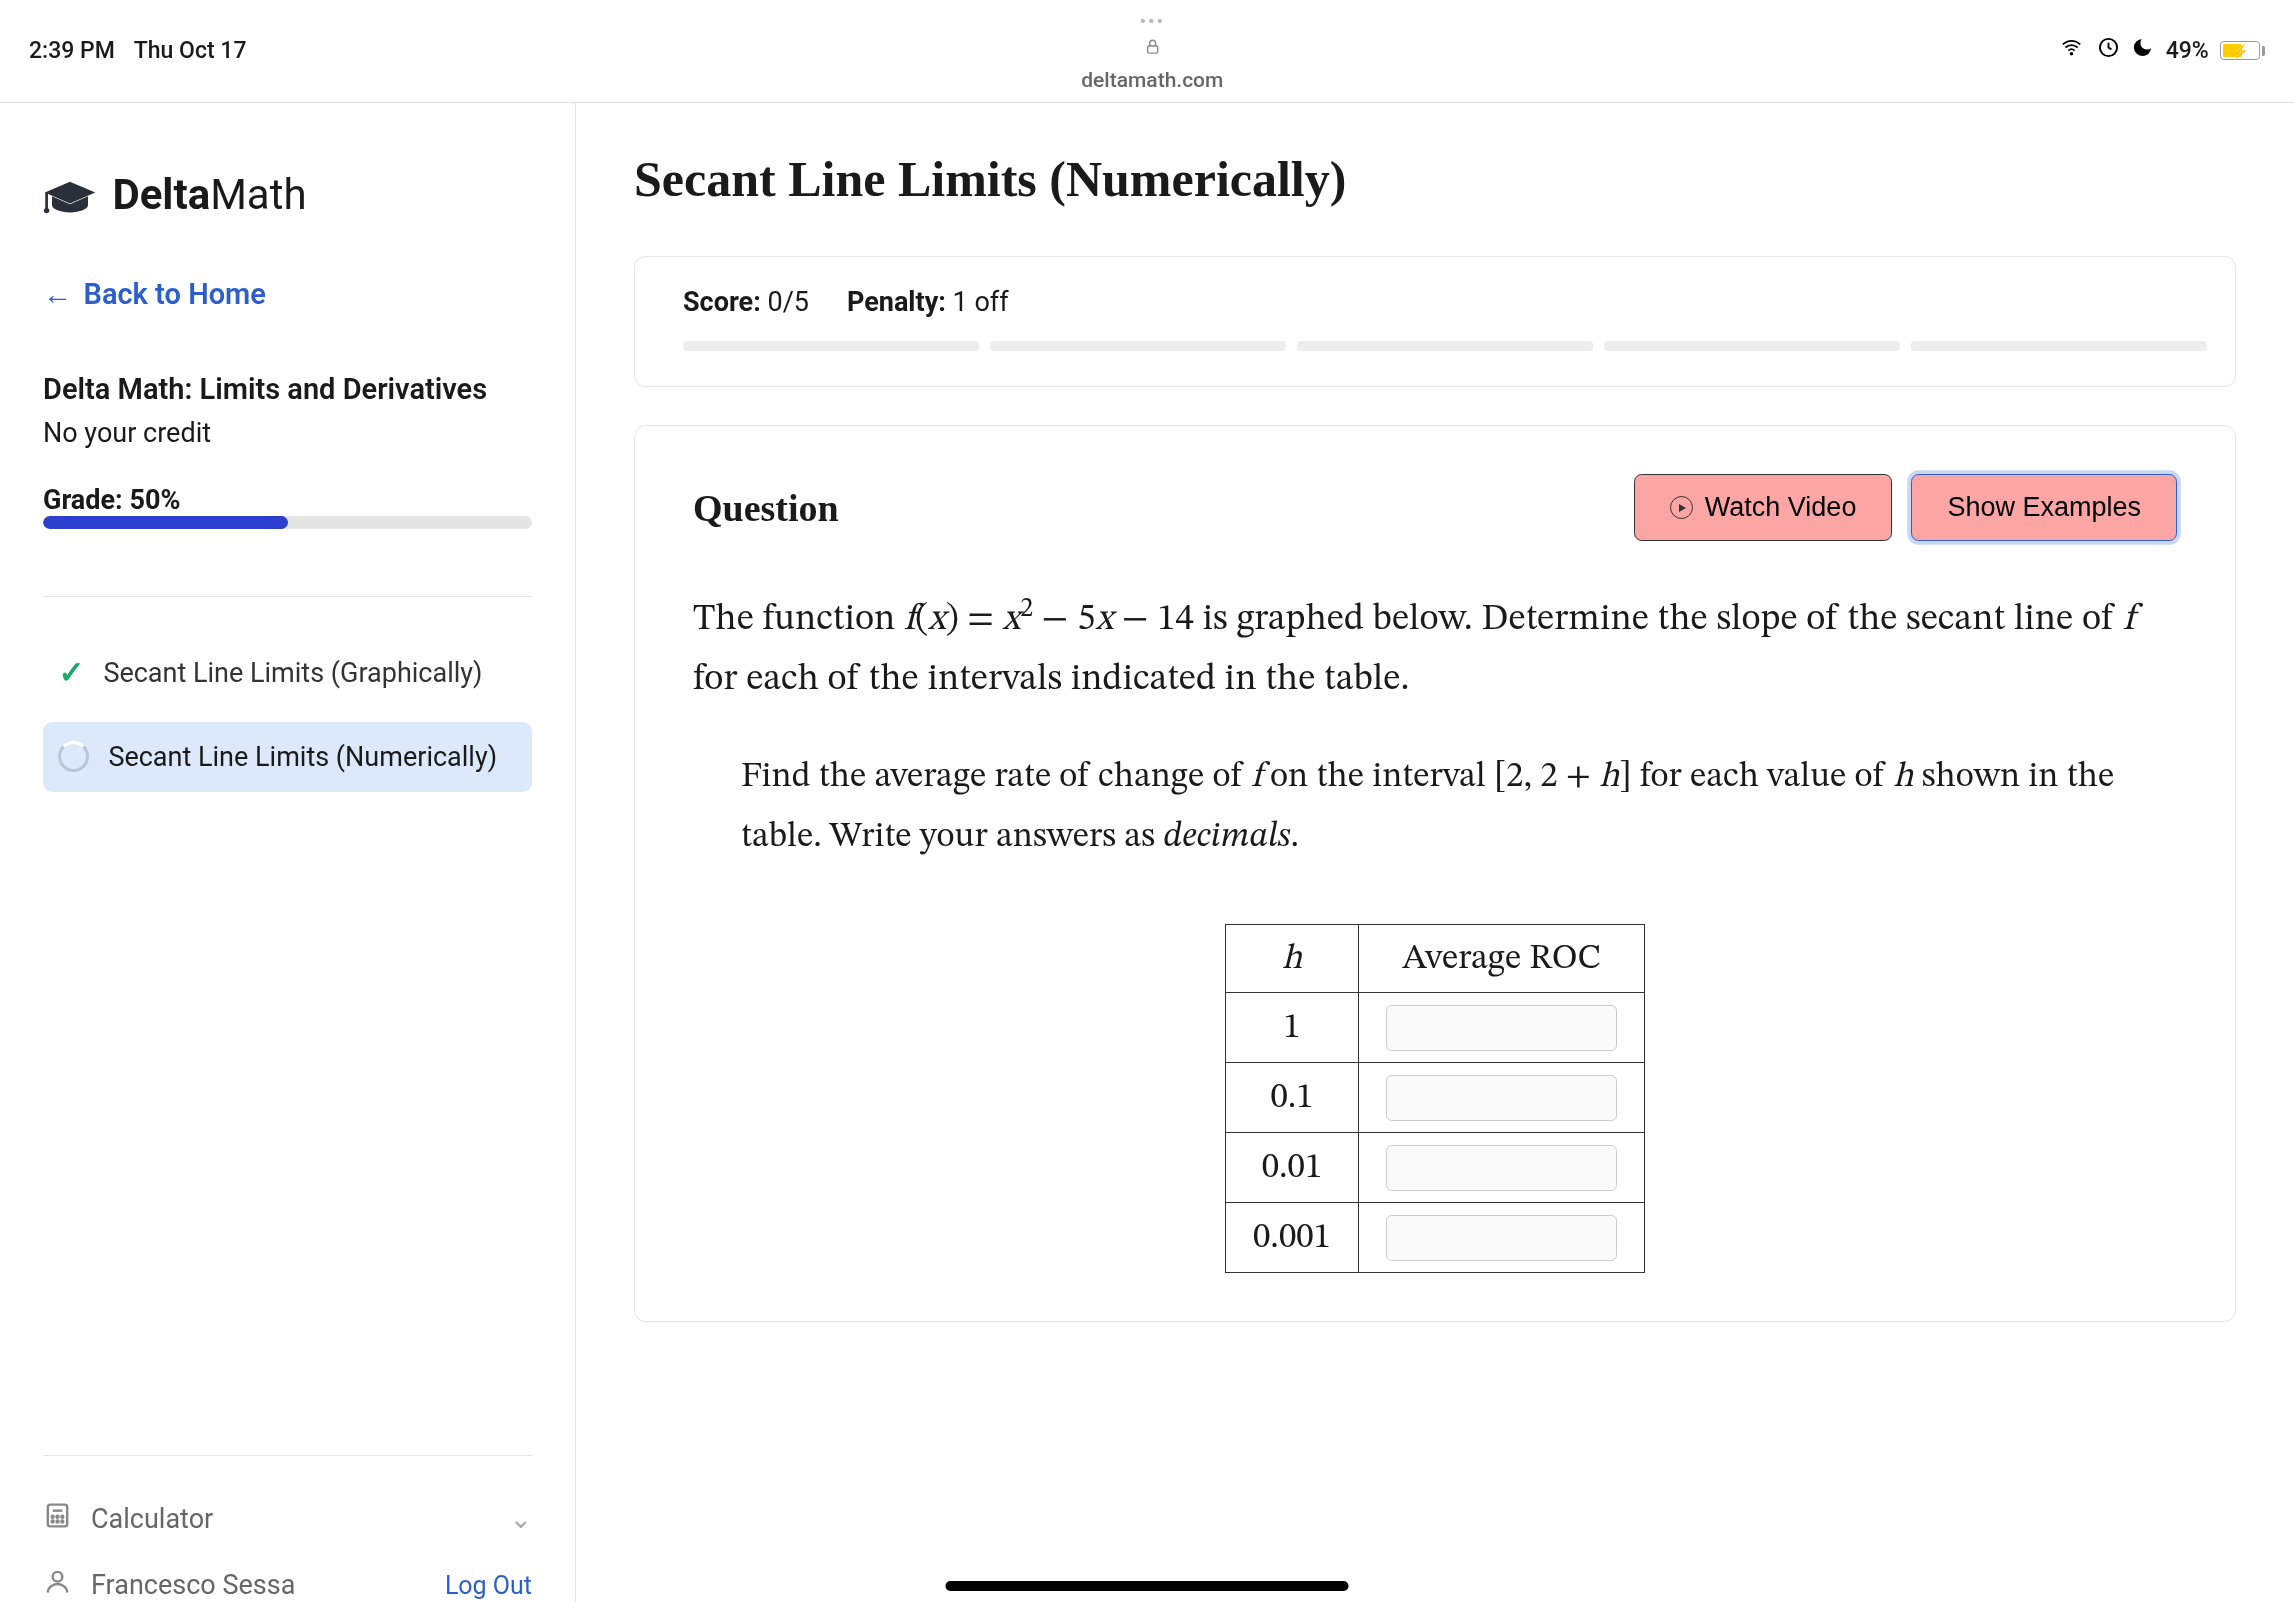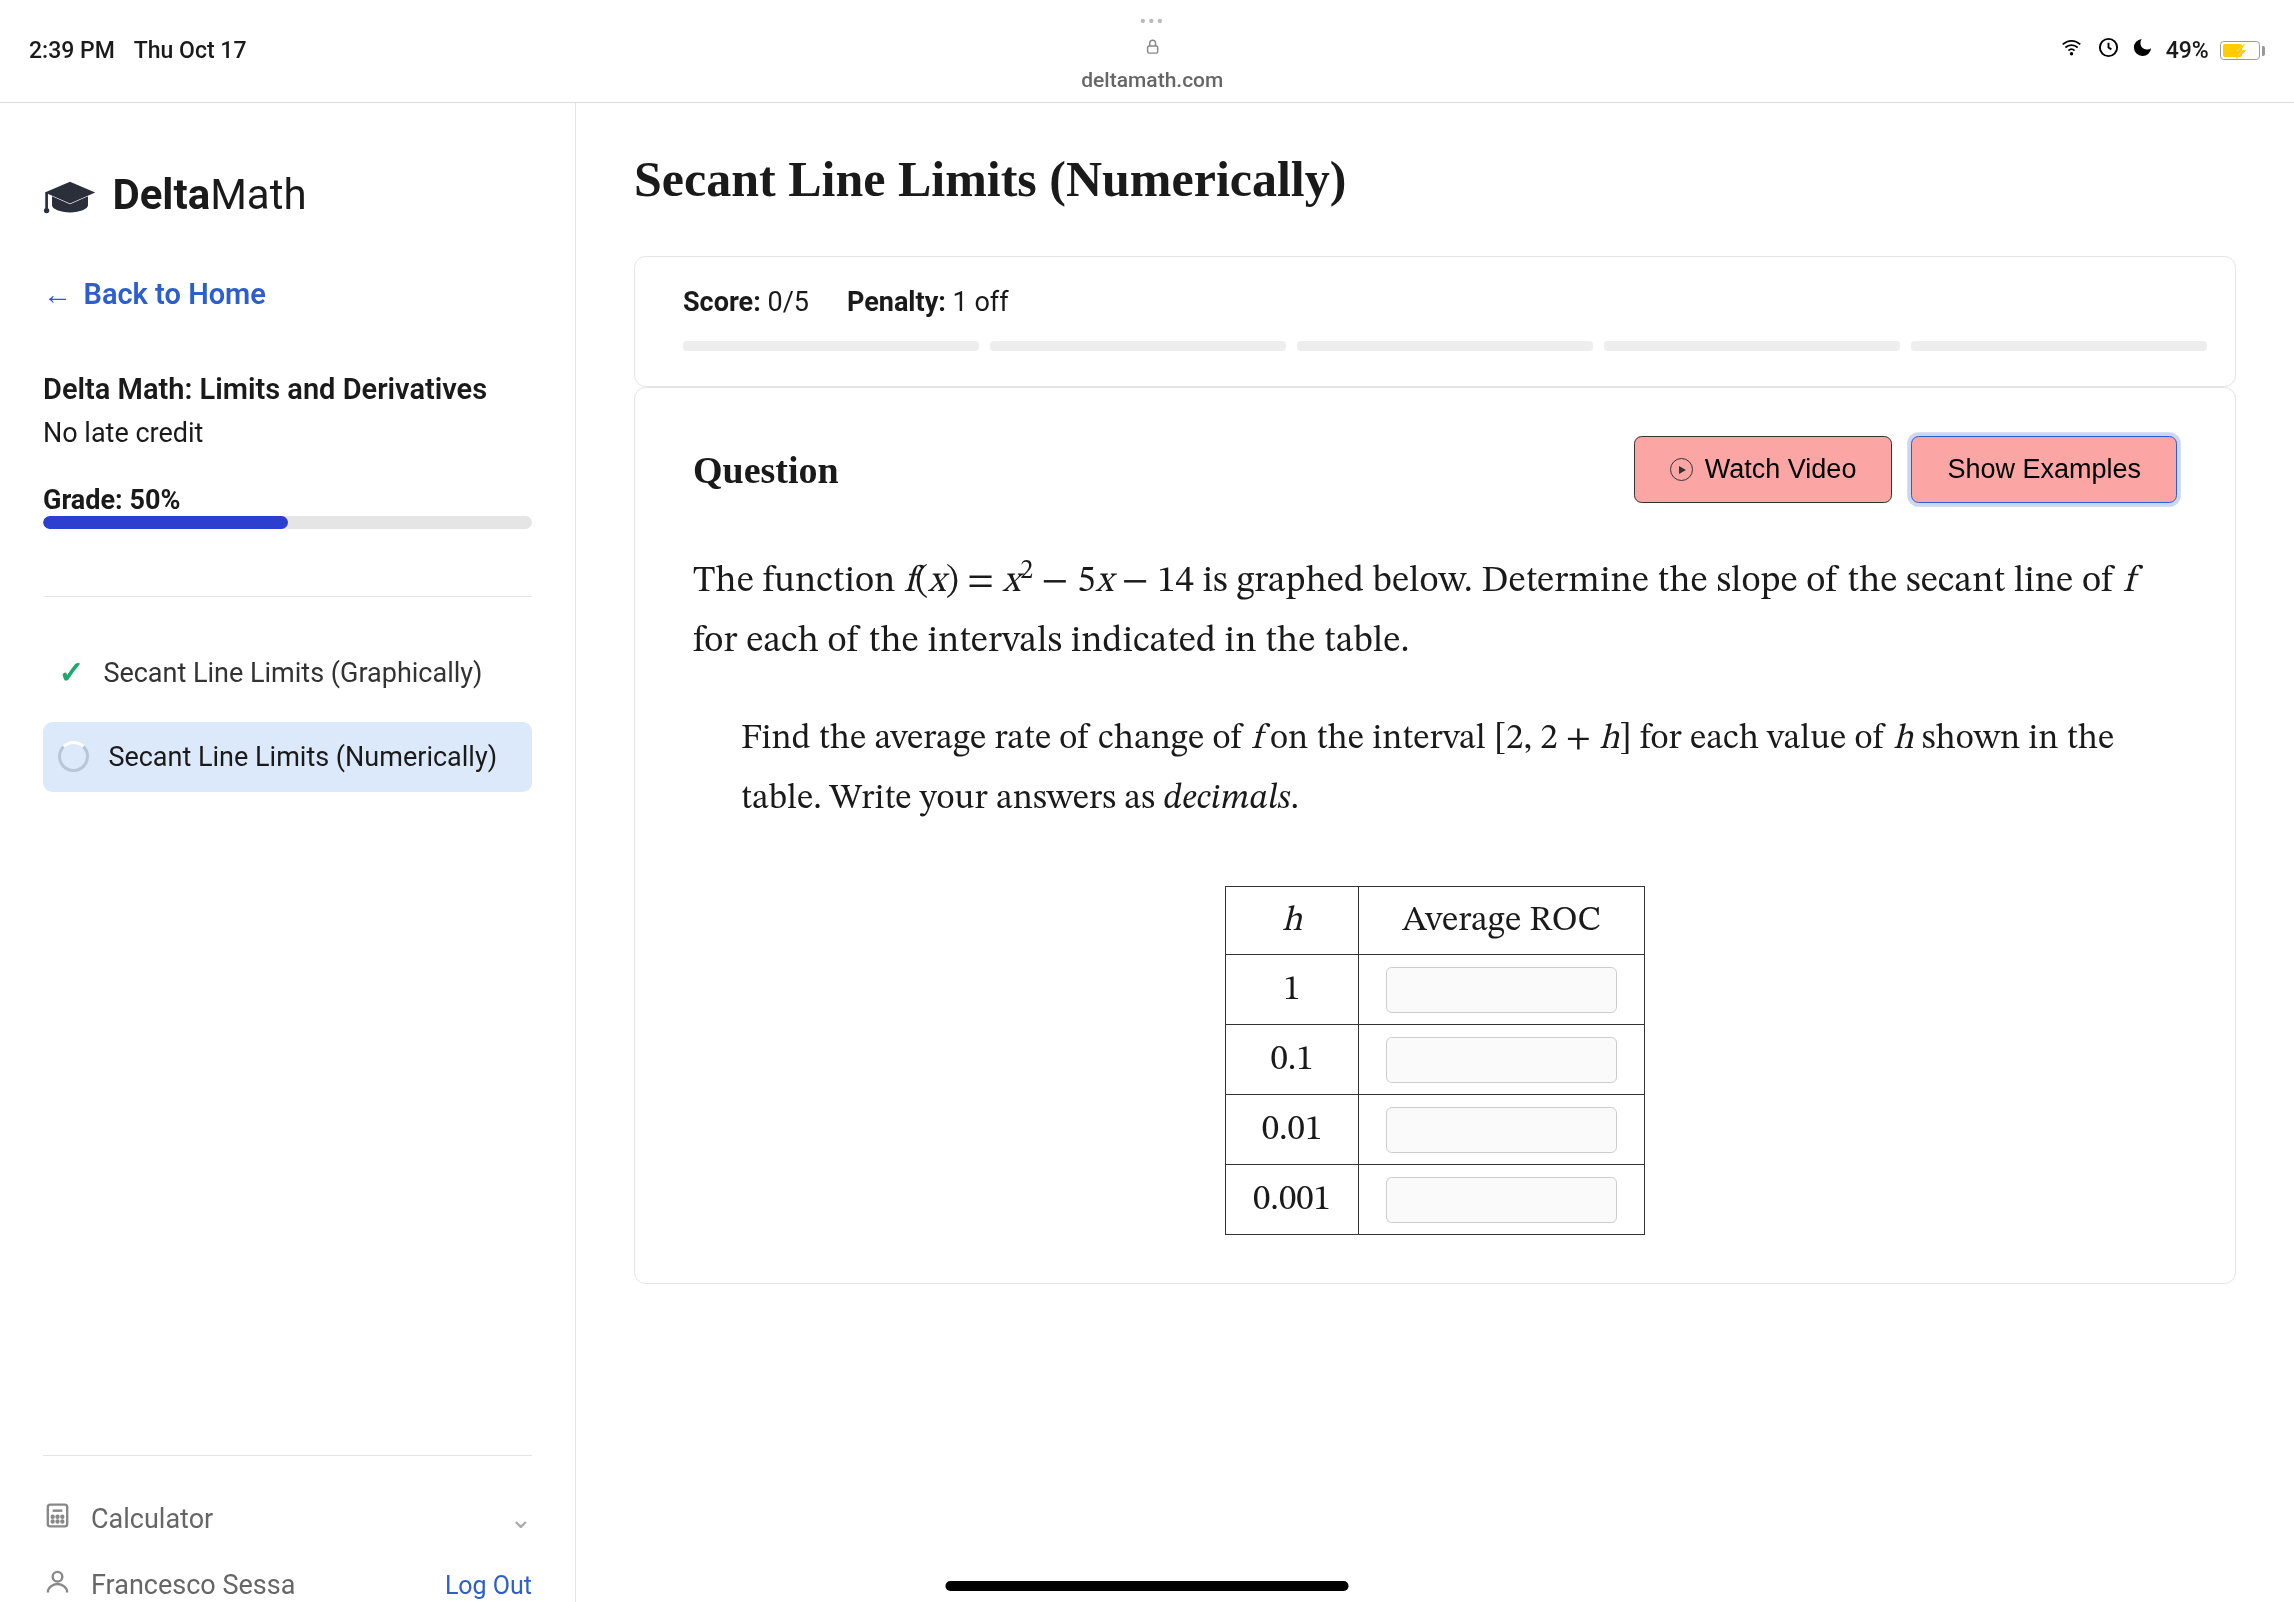--- a/index.html
+++ b/index.html
@@ -35,21 +35,21 @@
 .check-icon { color: #1ea86b; font-size: 31px; font-weight: bold; }
 .spinner { width: 31px; height: 31px; border: 3.8px solid #b8c6d8; border-top-color: #fff; border-radius: 50%; }
 .sidebar-spacer { flex: 1; }
 .sidebar-footer hr { margin: 0 0 29px 0; }
 .footer-row { display: flex; align-items: center; justify-content: space-between; padding: 15.4px 0; font-size: 27px; }
 .footer-left { display: flex; align-items: center; gap: 19px; color: #666; }
 .logout { color: #2c5fcc; font-size: 25px; cursor: pointer; }
 .chev { color: #aaa; }
 .content { flex: 1; padding: 38px 58px; overflow: auto; }
 .page-title { font-family: Georgia, "Times New Roman", serif; font-size: 50px; font-weight: 700; margin-bottom: 48px; margin-top: 9.6px; }
-.score-card { border: 1px solid #e5e5e5; border-radius: 11.5px; padding: 29px 28px 35px 48px; }
+.score-card { border: 1px solid #e5e5e5; border-radius: 11.5px; padding: 29px 28px 35px 48px; margin-bottom: 38px; }
 .score-row { display: flex; gap: 38px; font-size: 27px; margin-bottom: 23px; }
 .score-row b { font-weight: 700; }
 .progress-segments { display: flex; gap: 11.5px; }
 .seg { flex: 1; height: 9.6px; background: #eee; border-radius: 3.8px; }
 .question-card { border: 1px solid #e5e5e5; border-radius: 11.5px; padding: 48px 58px; }
 .q-header { display: flex; align-items: center; justify-content: space-between; margin-bottom: 48px; }
 .q-title { font-family: Georgia, serif; font-size: 38px; font-weight: 700; }
 .q-buttons { display: flex; gap: 19px; }
 .btn { padding: 17.3px 35px; border: 1.9px solid #333; border-radius: 7.7px; font-size: 27px; background: #fca5a5; cursor: pointer; display: flex; align-items: center; gap: 11.5px; }
 .btn.primary { border-color: #2c5fcc; box-shadow: 0 0 0 3.8px rgba(44,95,204,0.25); }
@@ -130,21 +130,21 @@
       </span>
       <span><span class="logo-bold">Delta</span><span class="logo-light">Math</span></span>
     </div>
 
     <div class="back-link">
       <span>←</span>
       <span>Back to Home</span>
     </div>
 
     <div class="section-title">Delta Math: Limits and Derivatives</div>
-    <div class="section-sub">No late credit</div>
+    <div class="section-sub">No your credit</div>
 
     <div class="grade-row">Grade: 50%</div>
     <div class="grade-bar">
         <div class="grade-fill"></div>
       </div>
 
     <hr>
 
     <div class="task-item done">
       <span class="check-icon">✓</span>

